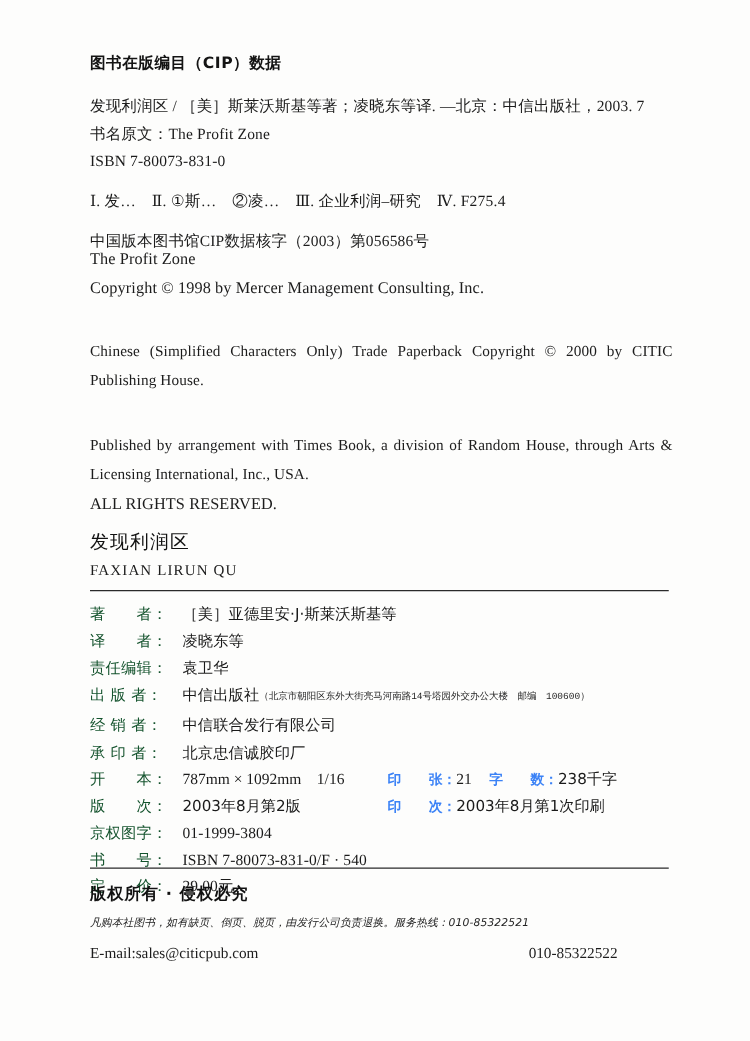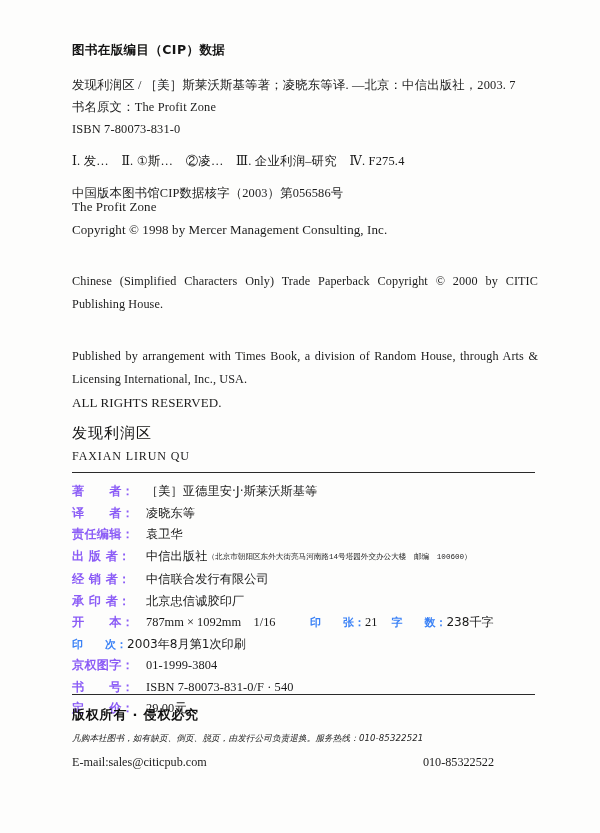--- a/index.html
+++ b/index.html
@@ -110,23 +110,23 @@
     margin-top: 8px;
   }
   .row {
     display: flex;
     align-items: baseline;
     line-height: 21.5px;
     white-space: nowrap;
   }
   .row-label {
     font-family: "DejaVu Sans", "Liberation Sans", sans-serif;
-    font-weight: bold;
+    font-weight: normal;
     font-size: 12.2px;
-    color: #8b5cf6;
+    color: #14532d;
     flex: 0 0 auto;
     letter-spacing: 0.2px;
   }
   .row-label.w4 { width: 74px; }
   .row-value {
     font-family: "DejaVu Sans", "Liberation Sans", sans-serif;
     font-size: 12.2px;
     color: #1a1a1a;
     letter-spacing: 0.1px;
   }
@@ -290,20 +290,24 @@
         <span class="split-mid">
           <span class="lbl-spaced">印　　张：</span>
           <span class="val-plain">21</span>
           <span class="gap-sm"></span>
           <span class="lbl-spaced">字　　数：</span>
           <span class="val-cn">238千字</span>
         </span>
       </div>
 
       <div class="row-split">
+        <span class="split-left kb">
+          <span class="row-label w4">版　　次：</span>
+          <span class="val-cn">2003年8月第2版</span>
+        </span>
         <span class="split-mid">
           <span class="lbl-spaced">印　　次：</span>
           <span class="val-cn">2003年8月第1次印刷</span>
         </span>
       </div>
 
       <div class="row">
         <span class="row-label w4">京权图字：</span>
         <span class="row-value serifnum">01-1999-3804</span>
       </div>

